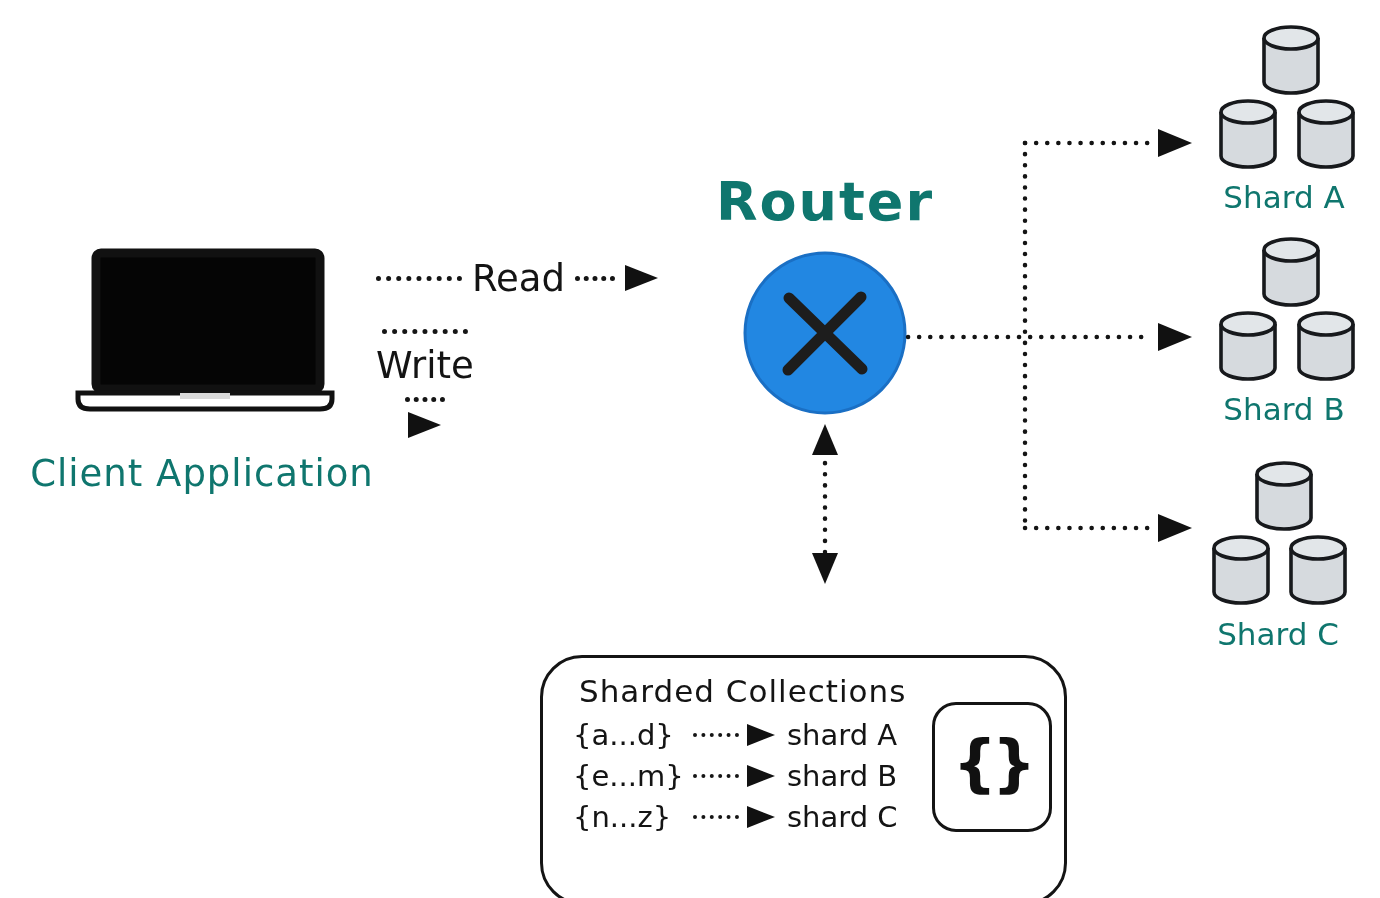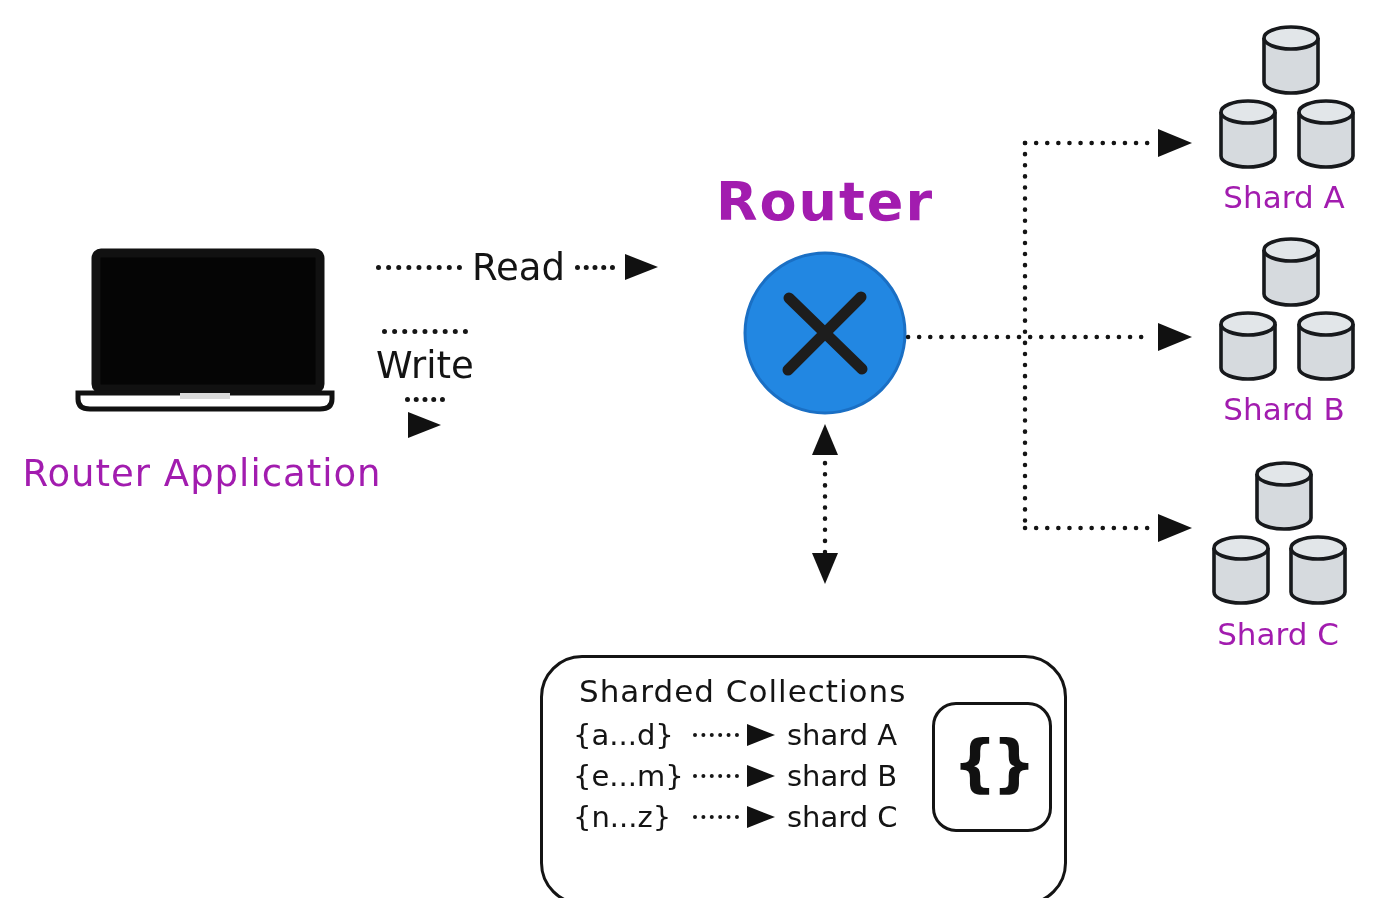--- a/index.html
+++ b/index.html
@@ -1,26 +1,26 @@
 <!DOCTYPE html>
 <html><head>
 <meta charset="utf-8">
 <style>
   * { margin: 0; padding: 0; box-sizing: border-box; }
   html, body { width: 1380px; height: 898px; background: #ffffff; }
   body { font-family: "DejaVu Sans", sans-serif; color: #141414; overflow: hidden; }
   .canvas { position: relative; width: 1380px; height: 898px; background: #fff; }
   .layer { position: absolute; inset: 0; z-index: 1; }
-  .label { position: absolute; z-index: 2; color: #a21caf; }
+  .label { position: absolute; z-index: 2; color: #0f766e; }
 
   .client-label { left: 14px; top: 452px; width: 376px; text-align: center;
                   font-size: 37px; font-weight: 500; letter-spacing: 1px; }
 
   .flow-arrow { position: absolute; z-index: 2; display: flex; align-items: center; gap: 10px; height: 44px; }
-  .flow-arrow.read  { left: 376px; top: 245px; align-items: center; }
+  .flow-arrow.read  { left: 376px; top: 256px; align-items: center; }
   .flow-arrow.write { left: 376px; top: 329px; flex-direction: column; }
   .dots { border-top: 5px dotted #151515; height: 0; }
   .d1 { width: 86px; } .d2 { width: 40px; }
   .flow-label { font-size: 37px; font-weight: 500; }
   .tri { width: 0; height: 0; border-left: 33px solid #111;
          border-top: 13px solid transparent; border-bottom: 13px solid transparent; }
 
   .router-label { left: 695px; top: 170px; width: 260px; text-align: center;
                   font-size: 54px; font-weight: 600; letter-spacing: 2px; }
 
@@ -100,21 +100,21 @@
       <use href="#cyl" x="1296" y="311"></use>
     </g>
 
     <g>
       <use href="#cyl" x="1254" y="461"></use>
       <use href="#cyl" x="1211" y="535"></use>
       <use href="#cyl" x="1288" y="535"></use>
     </g>
   </svg>
 
-  <div class="label client-label">Router Application</div>
+  <div class="label client-label">Client Application</div>
 
   <div class="flow-arrow read">
     <span class="dots d1"></span>
     <span class="flow-label">Read</span>
     <span class="dots d2"></span>
     <span class="tri"></span>
   </div>
 
   <div class="flow-arrow write">
     <span class="dots d1"></span>

